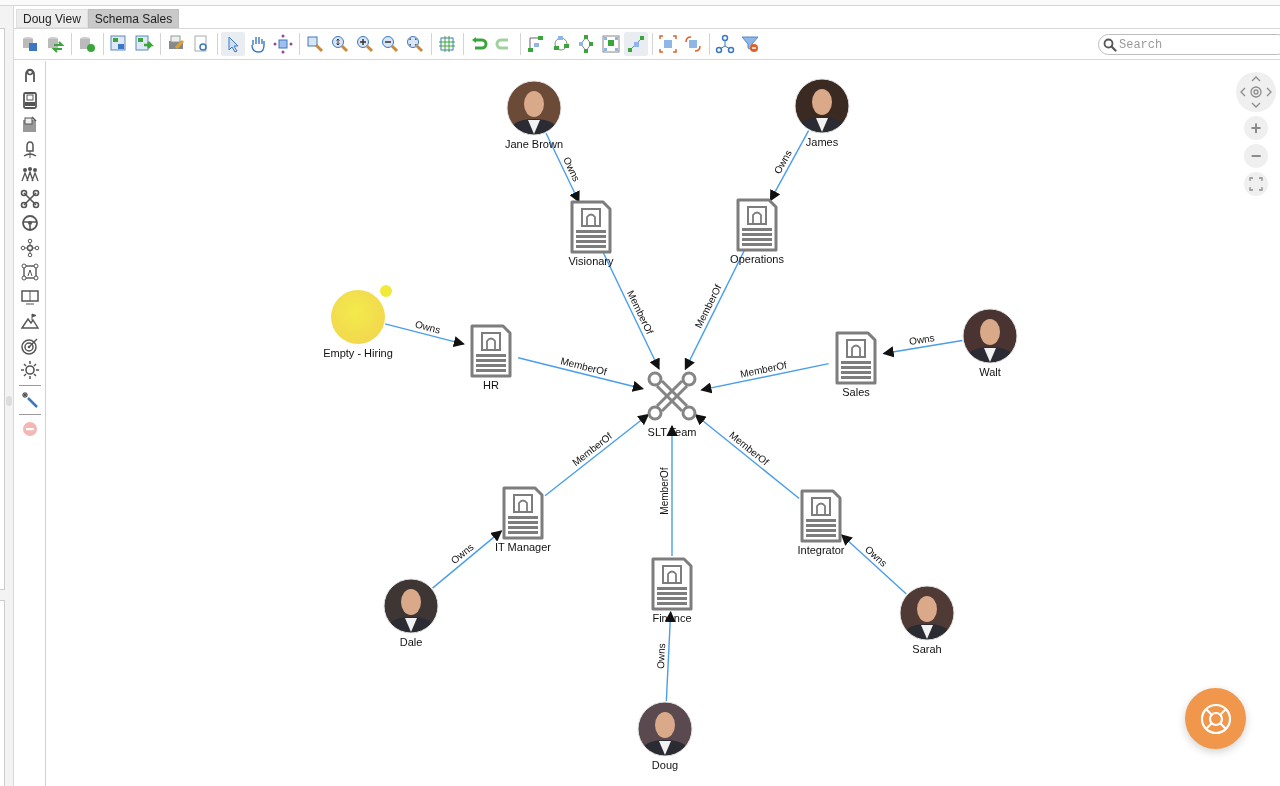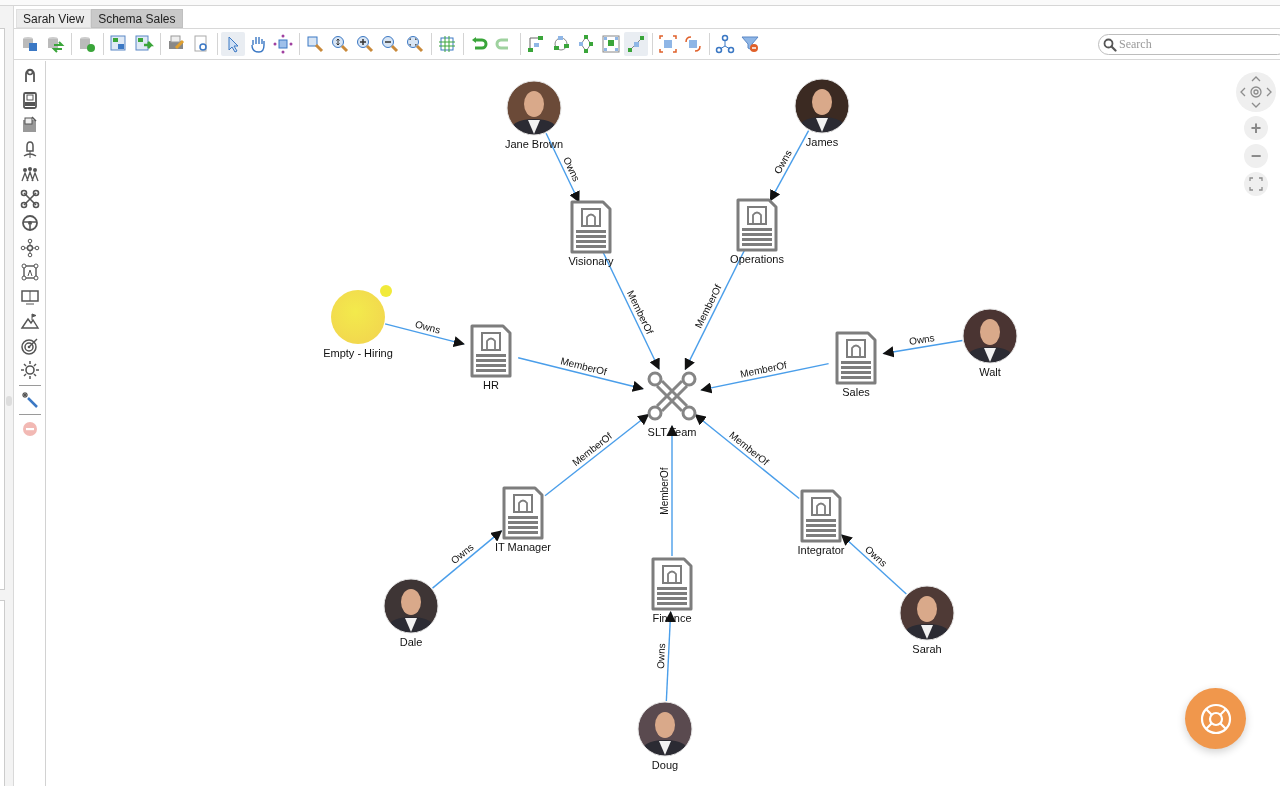--- a/index.html
+++ b/index.html
@@ -16,21 +16,21 @@
 
   .tabs { position: absolute; left: 16px; top: 9px; height: 19px; display: flex; }
   .tab { font-size: 12px; padding: 2px 6px; height: 19px; line-height: 15px; color: #222; background: #ececec; border: 1px solid #e0e0e0; cursor: pointer; }
   .tab.active { background: #c9c9c9; border-color: #c0c0c0; }
 
   .toolbar { position: absolute; left: 14px; top: 28px; width: 1266px; height: 32px; border-top: 1px solid #d8d8d8; border-bottom: 1px solid #d8d8d8; background: #fff; display: flex; align-items: center; padding-left: 4px; }
   .tb { width: 24px; height: 24px; display: inline-flex; align-items: center; justify-content: center; margin-right: 1px; border-radius: 2px; cursor: pointer; }
   .tb.pressed { background: #e9edf2; }
   .sep { width: 1px; height: 22px; background: #d4d4d4; margin: 0 3px; }
   .search { position: absolute; left: 1098px; top: 34px; width: 190px; height: 21px; border: 1px solid #bdbdbd; border-radius: 11px; background: #fff; display: flex; align-items: center; padding-left: 4px; }
-  .search input { border: none; outline: none; font-size: 12px; width: 150px; color: #333; background: transparent; font-family: Liberation Serif, serif; }
+  .search input { border: none; outline: none; font-size: 12px; width: 150px; color: #333; background: transparent; font-family: Liberation Mono, monospace; }
   .search input::placeholder { color: #9a9a9a; }
 
   .palette { position: absolute; left: 14px; top: 61px; width: 32px; height: 725px; border-right: 1px solid #d2d2d2; background: #fff; }
   .pal { width: 32px; height: 24.5px; display: flex; align-items: center; justify-content: center; cursor: pointer; }
   .pal-sep { width: 22px; height: 1px; background: #9a9a9a; margin: 2px 5px; }
 
   .canvas { position: absolute; left: 47px; top: 61px; width: 1233px; height: 725px; }
   svg text { font-family: "Liberation Sans", sans-serif; }
 
   .nav-ctrls { position: absolute; left: 1236px; top: 72px; width: 40px; }
@@ -43,21 +43,21 @@
 <body>
 
 <div class="topline"></div>
 <div class="left-strip">
   <div class="panel-a"></div>
   <div class="panel-b"></div>
   <div class="knob"></div>
 </div>
 
 <div class="tabs">
-  <div class="tab">Sarah View</div>
+  <div class="tab">Doug View</div>
   <div class="tab active">Schema Sales</div>
 </div>
 
 <div class="toolbar" id="toolbar">
     <div class="tb">
       <svg width="20" height="20" viewBox="0 0 20 20">
         <ellipse cx="8" cy="5" rx="5" ry="2" fill="#ccc"></ellipse>
         <rect x="3" y="5" width="10" height="9" fill="#bbb"></rect>
         <rect x="9" y="9" width="8" height="8" fill="#3b78c4"></rect>
       </svg>

